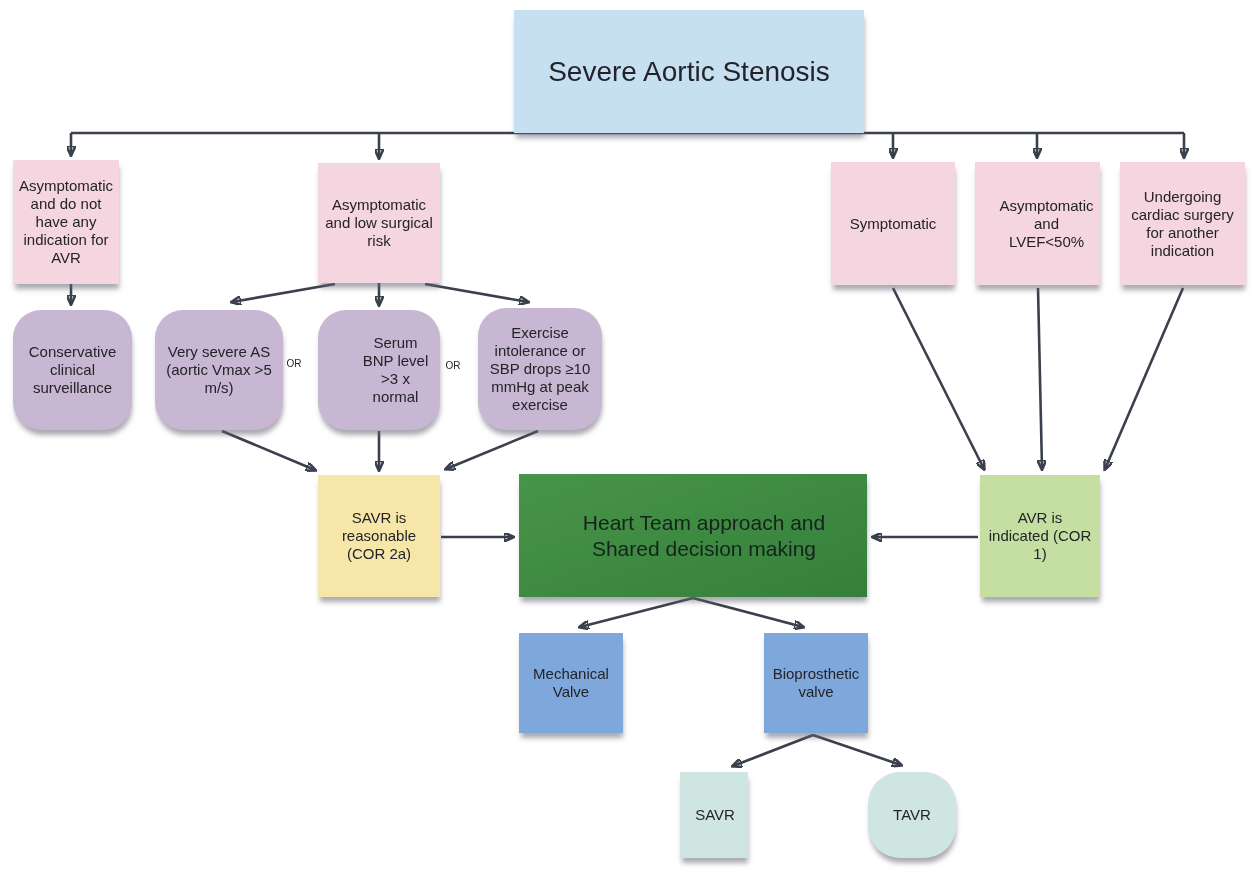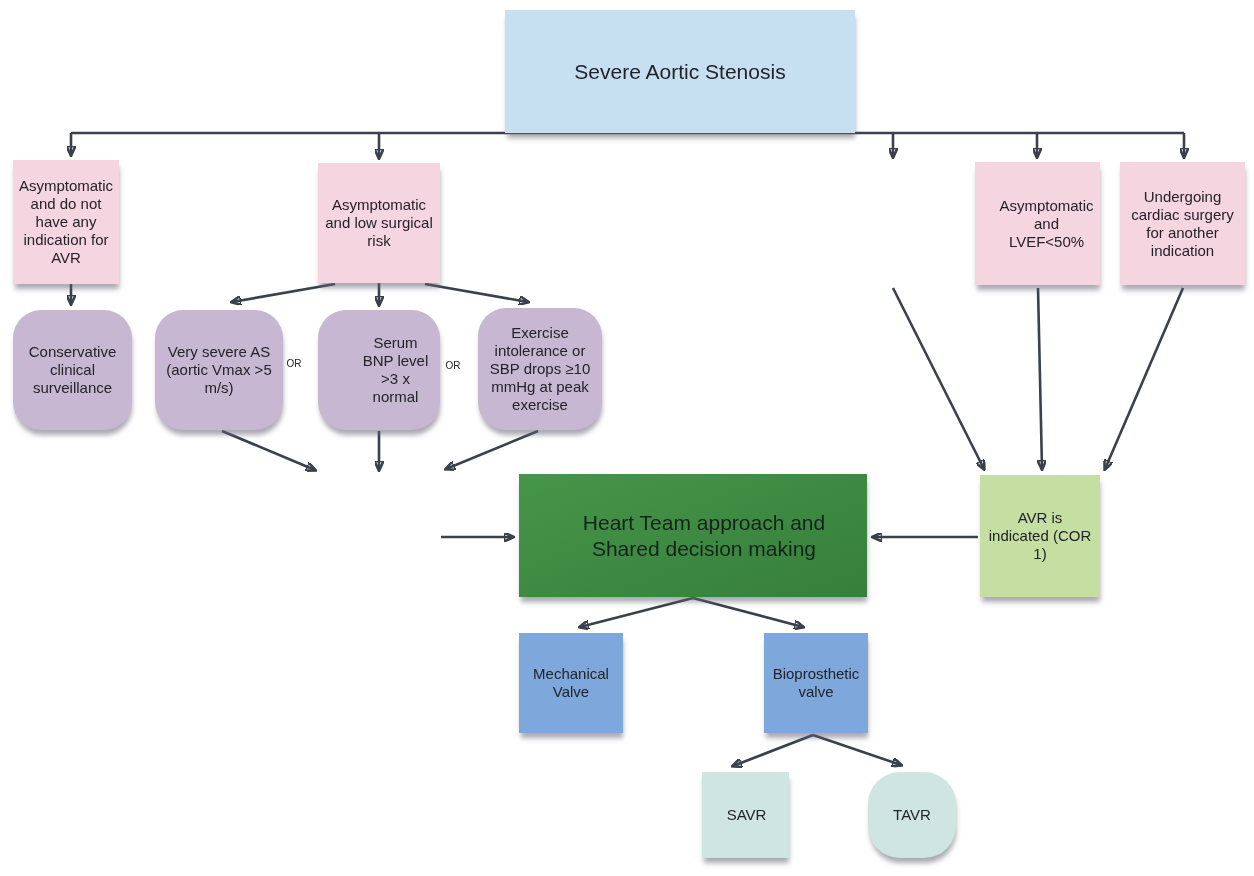--- a/index.html
+++ b/index.html
@@ -22,21 +22,21 @@
     box-shadow:1px 6px 5px -1px rgba(100,100,115,.55);
   }
   .c-blue{background:var(--node-blue,#c6e0f2);}
   .c-pink{background:var(--node-pink,#f5d6e0);}
   .c-purple{background:var(--node-purple,#c8b7d2);border-radius:28px;}
   .c-yellow{background:var(--node-yellow,#f6e7a9);}
   .c-green-dark{background:linear-gradient(160deg,#479549,#357f3b);background-color:var(--node-green-dark,#3d8b43);}
   .c-green-light{background:var(--node-green-light,#c5dfa2);}
   .c-blue-mid{background:var(--node-blue-mid,#7ea8db);}
   .c-cyan{background:var(--node-cyan,#cfe5e2);}
-  .title-node{font-size:21px;}
+  .title-node{font-size:28px;margin-left:9px;}
   .heart-node{font-size:21px;color:#15231c;}
   .or-label{
     position:absolute;z-index:1;font-size:10px;
     width:22px;text-align:center;background:transparent;box-shadow:none;
   }
 </style>
 </head>
 <body>
 
 <div id="canvas">
@@ -104,25 +104,31 @@
   <div class="node c-purple" style="left:318px;top:310px;width:122px;height:120px;padding-left:39px;">
     <span>Serum BNP level &gt;3 x normal</span>
   </div>
 
   <div class="or-label" style="left:442px;top:360px;">OR</div>
 
   <div class="node c-purple" style="left:478px;top:308px;width:124px;height:122px;">
     <span>Exercise intolerance or SBP drops ≥10 mmHg at peak exercise</span>
   </div>
 
+  <div class="node c-yellow" style="left:318px;top:475px;width:122px;height:122px;">
+    <span>SAVR is reasonable (COR 2a)</span>
+  </div>
 
   <div class="node c-green-dark heart-node" style="left:519px;top:474px;width:348px;height:123px;padding-left:28px;">
     <span>Heart Team approach and Shared decision making</span>
   </div>
 
+  <div class="node c-pink" style="left:831px;top:162px;width:124px;height:123px;">
+    <span>Symptomatic</span>
+  </div>
 
   <div class="node c-pink" style="left:975px;top:162px;width:125px;height:123px;padding-left:24px;">
     <span>Asymptomatic and LVEF&lt;50%</span>
   </div>
 
   <div class="node c-pink" style="left:1120px;top:162px;width:125px;height:123px;">
     <span>Undergoing cardiac surgery for another indication</span>
   </div>
 
   <div class="node c-green-light" style="left:980px;top:475px;width:120px;height:122px;">
@@ -130,21 +136,21 @@
   </div>
 
   <div class="node c-blue-mid" style="left:764px;top:633px;width:104px;height:100px;">
     <span>Bioprosthetic valve</span>
   </div>
 
   <div class="node c-blue-mid" style="left:519px;top:633px;width:104px;height:100px;">
     <span>Mechanical Valve</span>
   </div>
 
-  <div class="node c-cyan" style="left:702px;top:772px;width:87px;height:86px;padding-left:8px;">
+  <div class="node c-cyan" style="left:680px;top:772px;width:68px;height:86px;padding-left:8px;">
     <span>SAVR</span>
   </div>
 
   <div class="node c-cyan" style="left:868px;top:772px;width:88px;height:86px;border-radius:32px;">
     <span>TAVR</span>
   </div>
 
 </div>
 
 </body></html>

